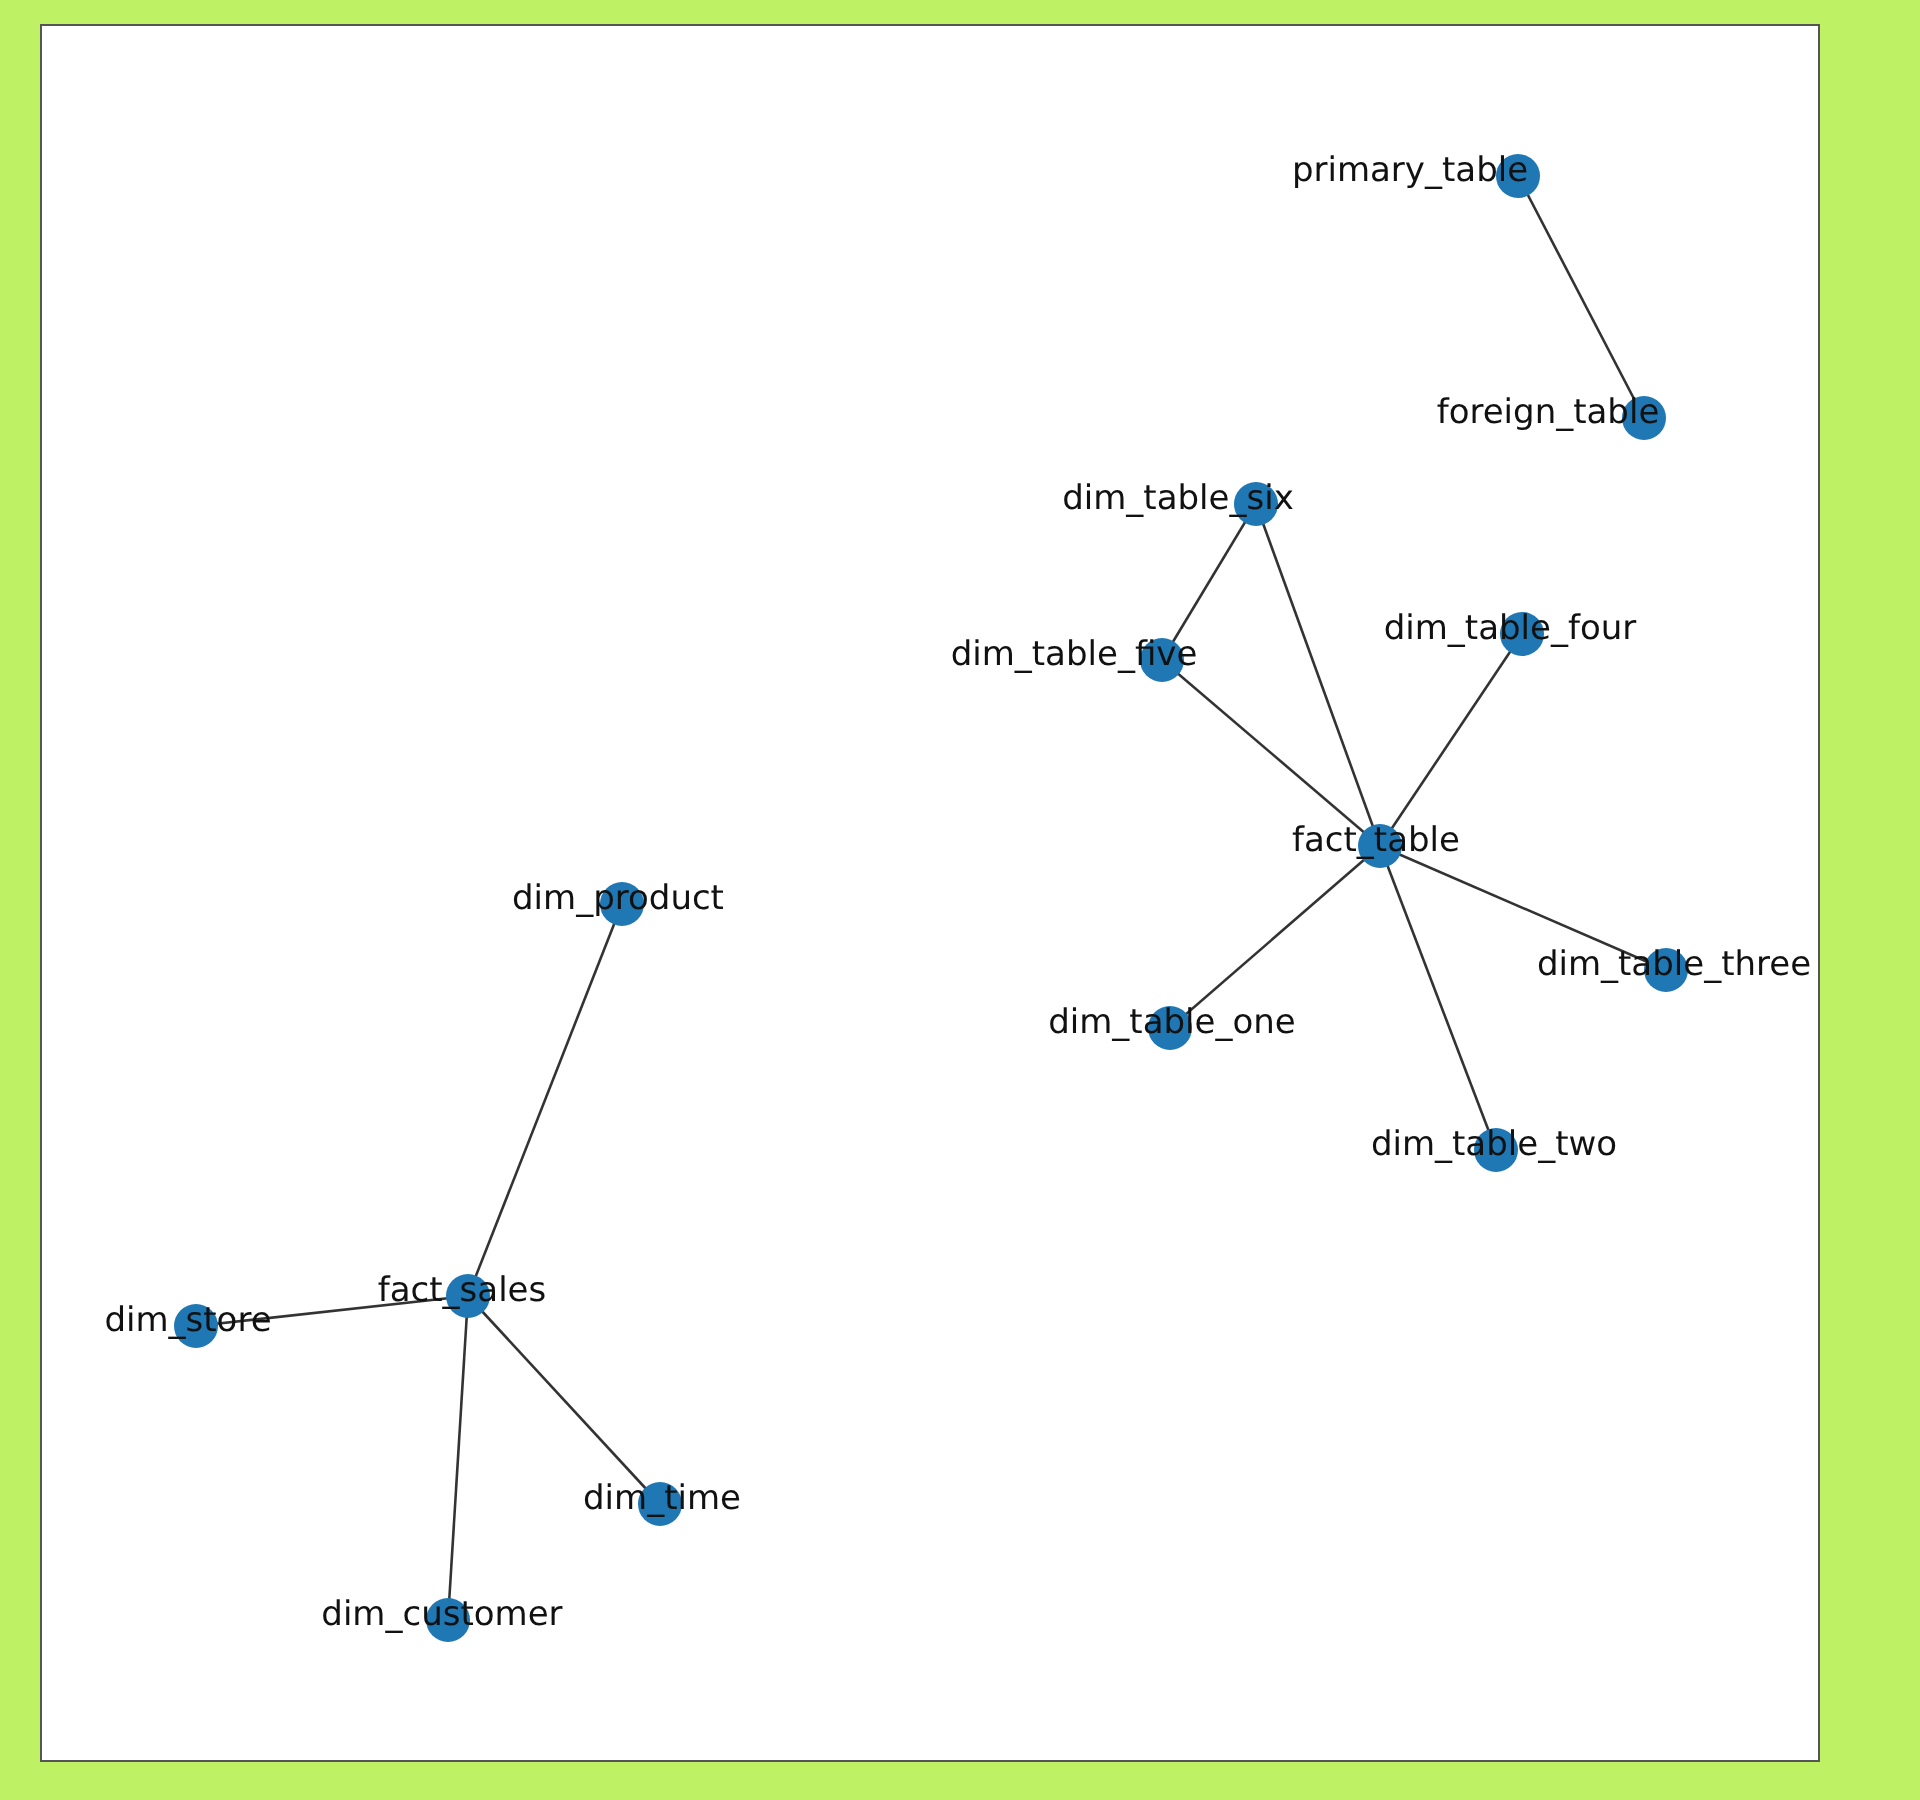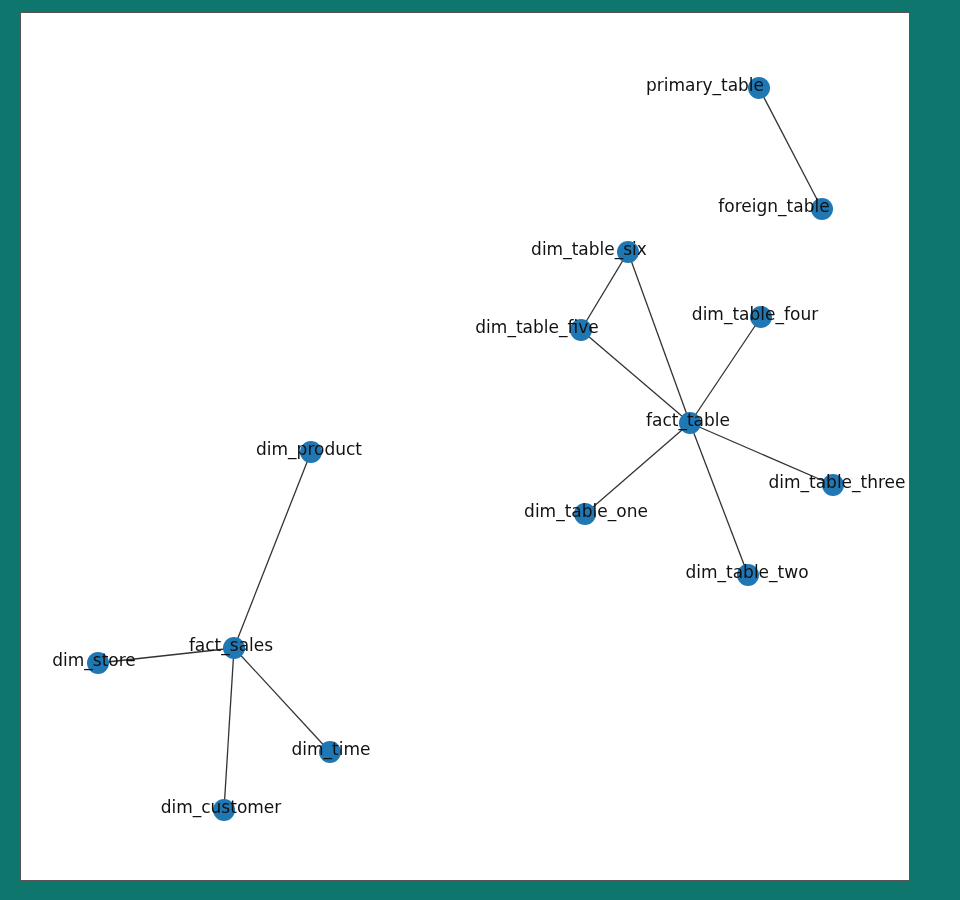--- a/index.html
+++ b/index.html
@@ -10,21 +10,21 @@
   body {
     width: 960px;
     height: 900px;
     font-family: "DejaVu Sans", sans-serif;
     overflow: hidden;
   }
   #figure {
     position: relative;
     width: 960px;
     height: 900px;
-    background: #0f766e;
+    background: #bef264;
   }
   #axes-frame {
     position: absolute;
     left: 20px;
     top: 12px;
     width: 890px;
     height: 869px;
     border: 1.6px solid #555555;
     box-sizing: border-box;
     background: #ffffff;

